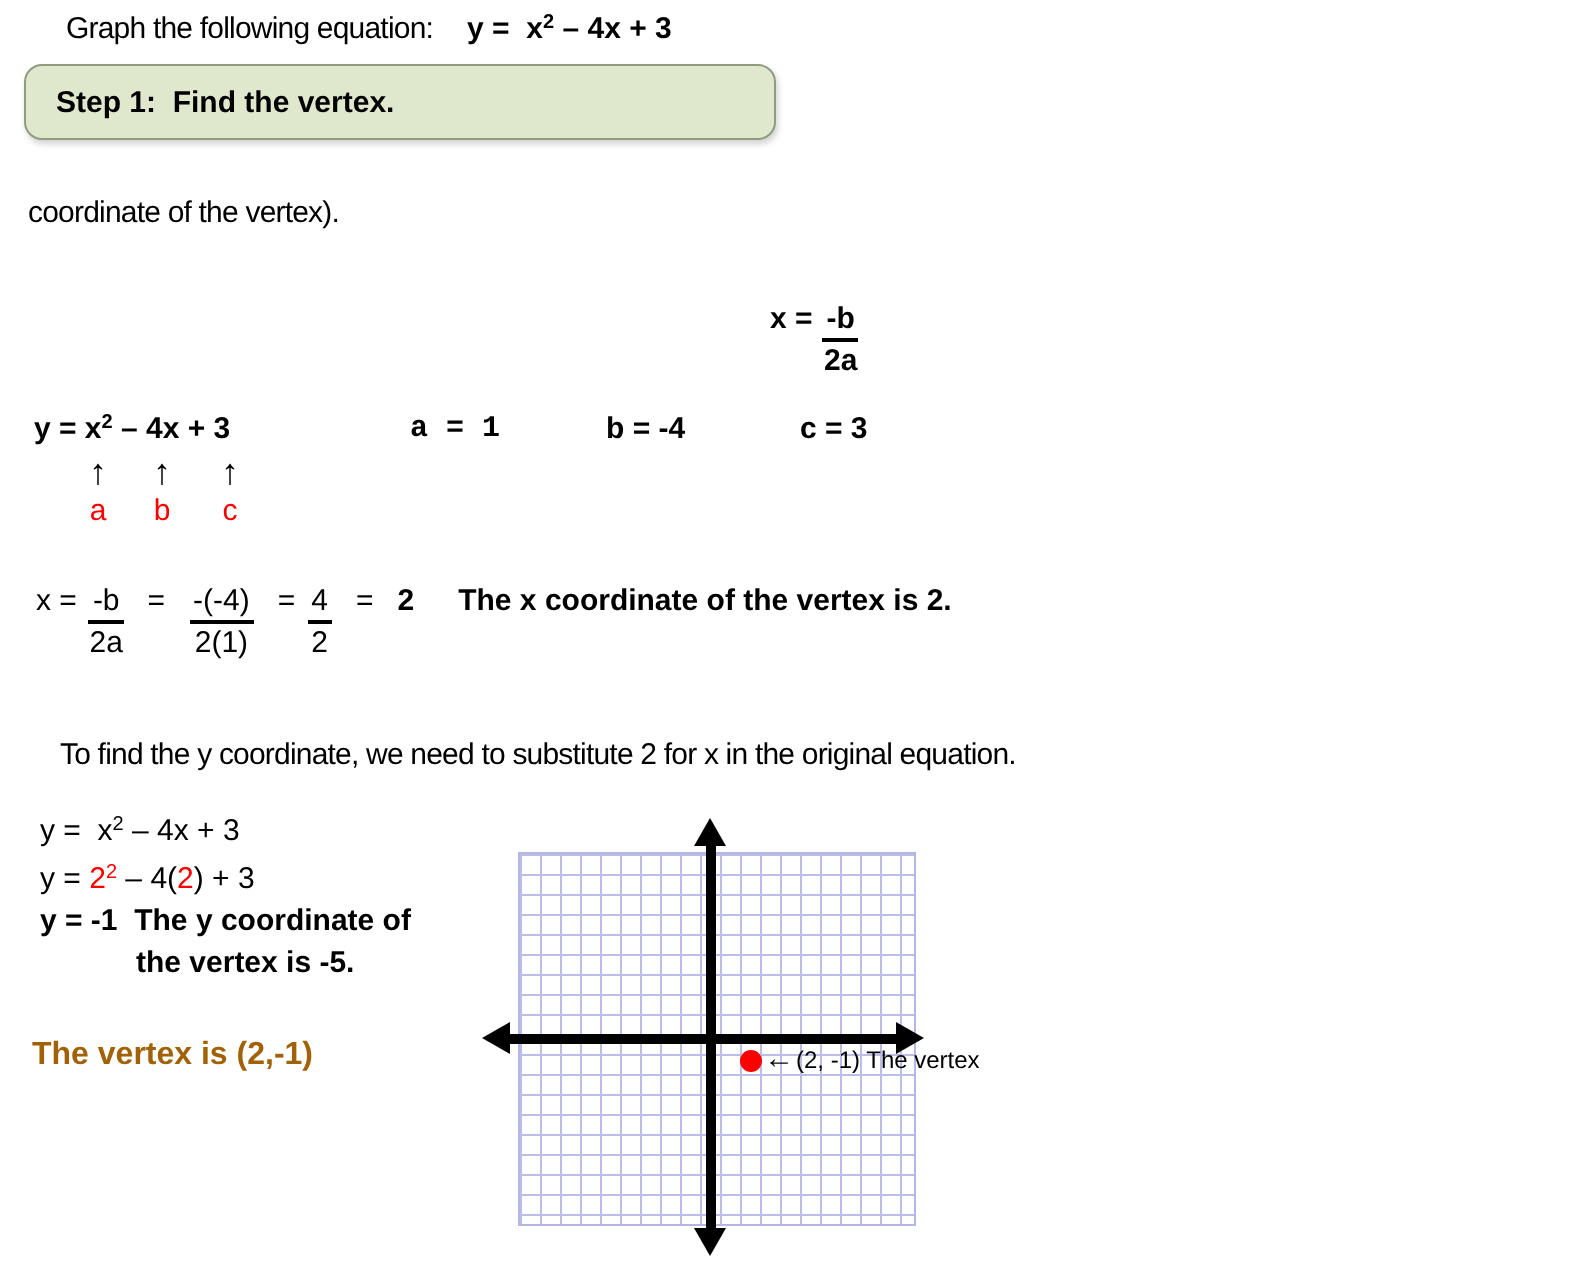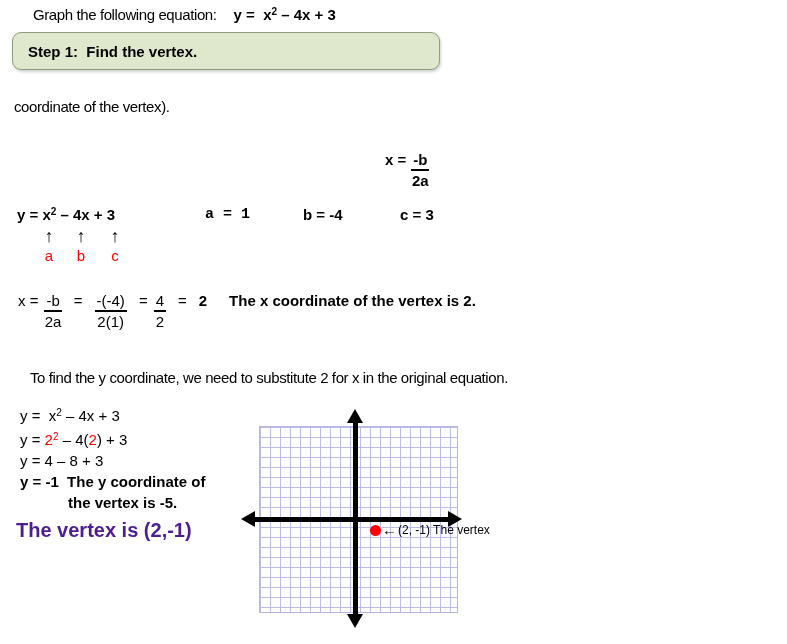--- a/index.html
+++ b/index.html
@@ -16,21 +16,21 @@
   .narrow{letter-spacing:-0.4px;}
   .red{color:#ff0000;}
 
   
   .title-row{left:33px;top:6px;display:flex;align-items:flex-start;}
   .title-eq{margin-left:17px;font-weight:bold;}
   sup.sp{font-size:10px;vertical-align:5px;font-weight:inherit;}
 
   
   .step-box{
-    left:12px;top:32px;width:428px;height:38px;box-sizing:border-box;
+    left:12px;top:32px;width:376px;height:38px;box-sizing:border-box;
     background:#dfe8cc;border:1px solid #8f9c7d;border-radius:9px;
     display:flex;align-items:center;padding-left:15px;font-weight:bold;
     box-shadow:1px 2px 3px rgba(0,0,0,0.18);
   }
 
   
   .para{line-height:19px;}
   .para .line{display:block;}
 
   
@@ -51,21 +51,21 @@
   
   .calc-row{left:18px;top:292px;display:flex;align-items:flex-start;line-height:17px;}
   .calc-row .gap6{margin-left:6px;}
   .calc-row .gap12{margin-left:12px;} .calc-row .gap22{margin-left:22px;}
 
   
   .steps{left:20px;top:402px;line-height:21px;}
   .steps .line{display:block;}
   .steps .indent{padding-left:48px;}
 
-  .vertex-statement{left:16px;top:519px;font-weight:bold;font-size:20px;color:#4c1d95;}
+  .vertex-statement{left:16px;top:519px;font-weight:bold;font-size:16px;color:#a16207;}
 
   
   .graph{left:240px;top:408px;width:255px;height:230px;}
   .grid{
     position:absolute;left:19px;top:18px;width:197px;height:185px;
     border:1px solid #b6b6e6;
     background-image:
       repeating-linear-gradient(to right,#bcbce8 0px,#bcbce8 1px,transparent 1px,transparent 10px),
       repeating-linear-gradient(to bottom,#bcbce8 0px,#bcbce8 1px,transparent 1px,transparent 10px);
   }
@@ -136,21 +136,20 @@
   <span class="gap12" data-bind="calc.eq3">=</span>
   <span class="bold gap12" data-bind="calc.result">2</span>
   <span class="bold gap22 nowrap" data-bind="calc.note">The x coordinate of the vertex is 2.</span>
 </div>
 
 <div class="abs narrow nowrap" style="left:30px;top:369px;" data-bind="substitute_intro">To find the y coordinate, we need to substitute 2 for x in the original equation.</div>
 
 <div class="abs steps">
   <span class="line"><span class="nowrap" data-bind="steps.line1_base">y =  x</span><sup class="sp" data-bind="steps.line1_exp">2</sup><span class="nowrap" data-bind="steps.line1_rest"> – 4x + 3</span></span>
   <span class="line"><span class="nowrap" data-bind="steps.line2_p1">y = </span><span class="red nowrap" data-bind="steps.line2_red_base">2</span><sup class="sp red" data-bind="steps.line2_red_exp">2</sup><span class="nowrap" data-bind="steps.line2_p2"> – 4(</span><span class="red nowrap" data-bind="steps.line2_red2">2</span><span class="nowrap" data-bind="steps.line2_p3">) + 3</span></span>
-  <span class="line nowrap" data-bind="steps.line3">y = 4 – 8 + 3</span>
   <span class="line bold nowrap" data-bind="steps.line4">y = -1  The y coordinate of</span>
   <span class="line bold indent nowrap" data-bind="steps.line5">the vertex is -5.</span>
 </div>
 
 <div class="abs vertex-statement nowrap" data-bind="vertex_statement">The vertex is (2,-1)</div>
 
 <div class="abs graph">
   <div class="grid"></div>
   <div class="vaxis"></div>
   <div class="arr arr-up"></div>

